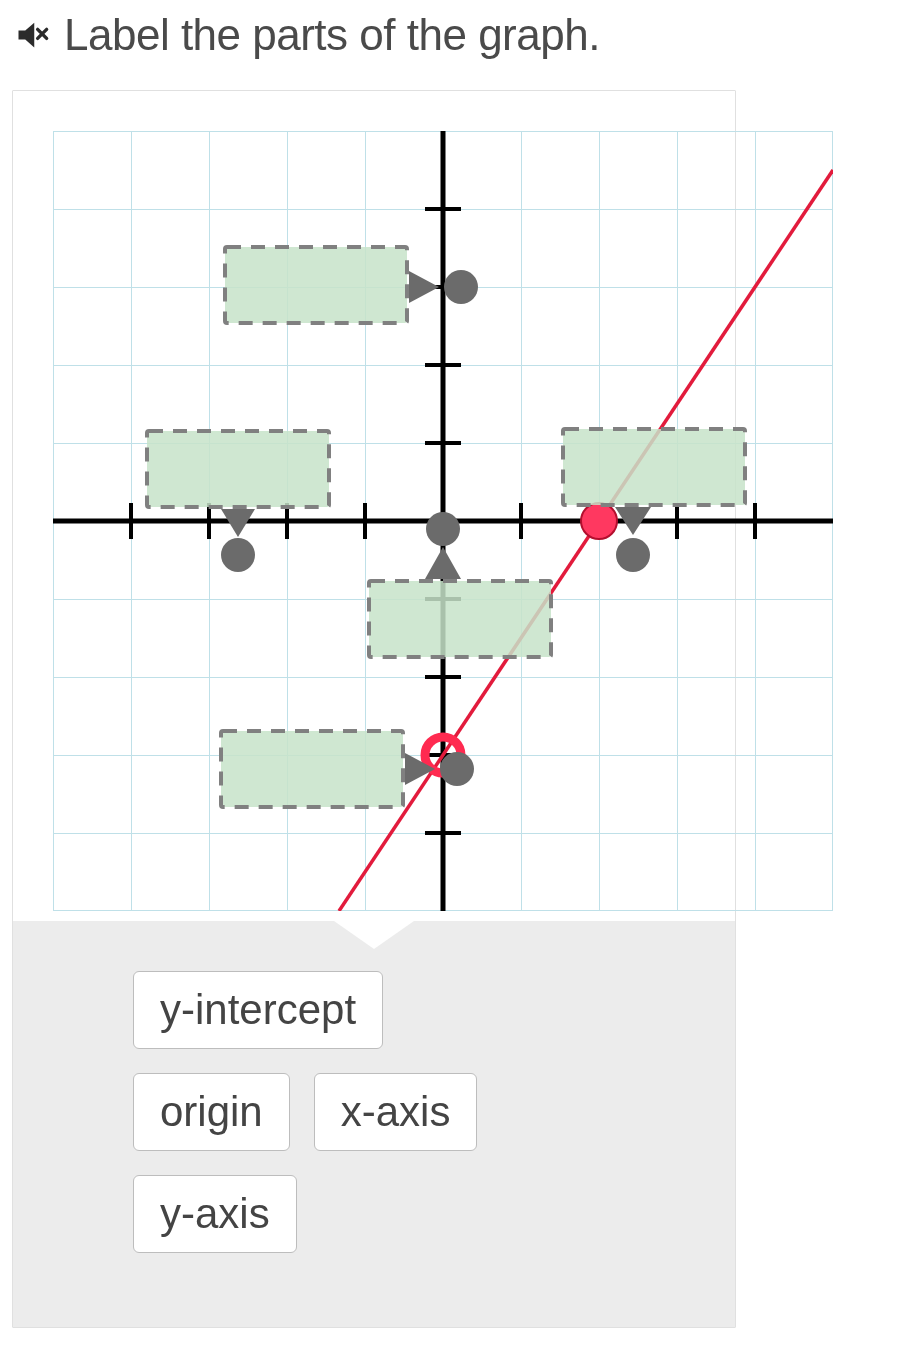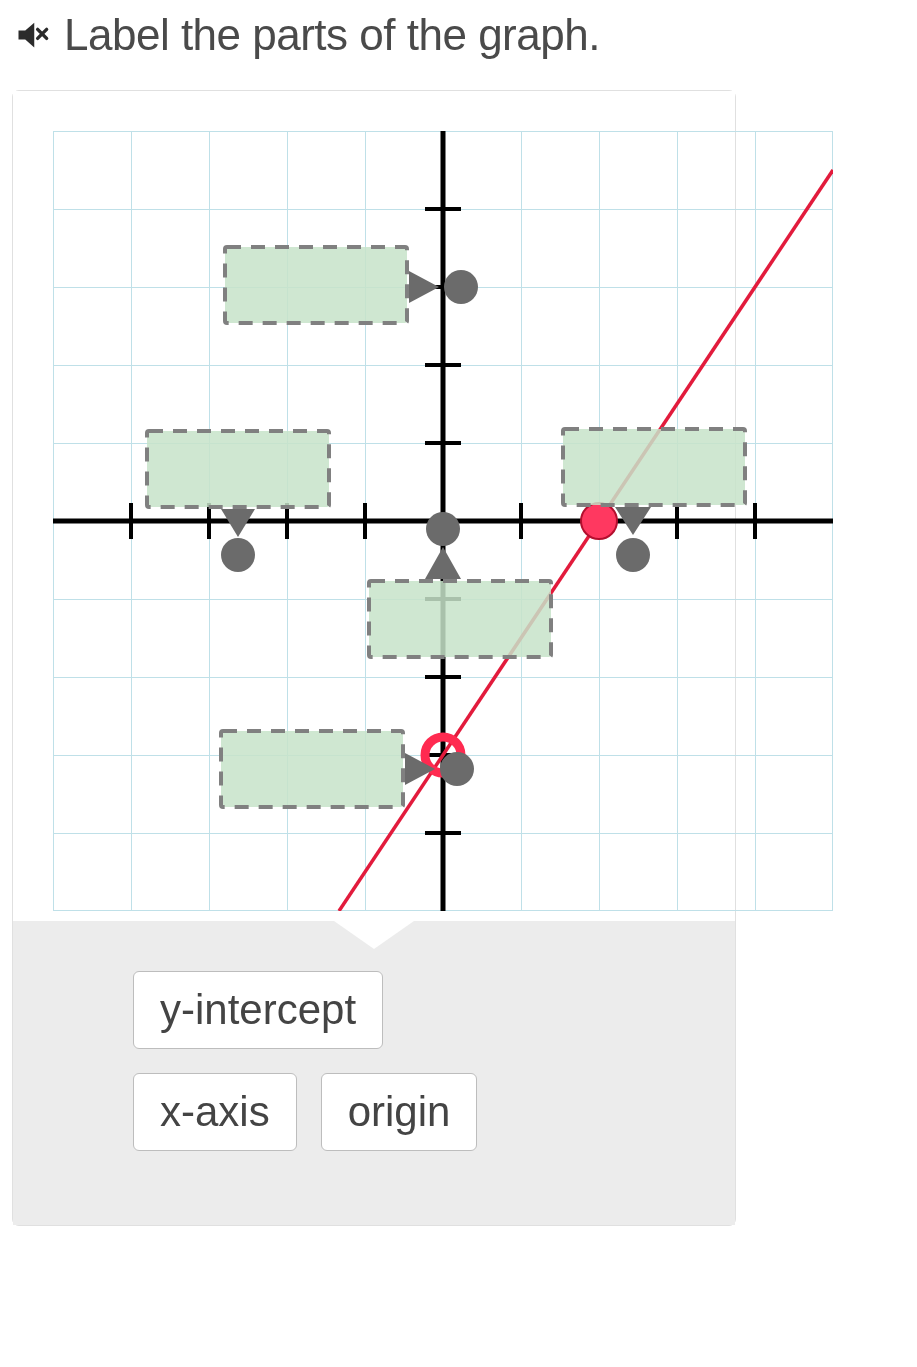--- a/index.html
+++ b/index.html
@@ -27,21 +27,21 @@
     align-items: center;
     justify-content: center;
   }
   .prompt-text {
     font-size: 44px;
     color: #4a4a4a;
     letter-spacing: -0.5px;
   }
   .activity-panel {
     border: 1px solid #e0e0e0;
-    border-radius: 7px;
+    border-radius: 1px;
     background: #fff;
   }
   .graph-area {
     padding: 40px 40px 10px 40px;
     background: #fff;
     position: relative;
   }
   .graph-svg {
     display: block;
     width: 780px;
@@ -183,18 +183,19 @@
       </svg>
     </div>
 
     <div class="notch"></div>
 
     <div class="answers-panel">
       <div class="answers-row">
         <div class="answer-chip">y-intercept</div>
       </div>
       <div class="answers-row">
+        <div class="answer-chip">origin</div>
         <div class="answer-chip">x-axis</div>
-        <div class="answer-chip">origin</div>
+        <div class="answer-chip">y-axis</div>
       </div>
     </div>
   </div>
 </div>
 
 </body></html>

